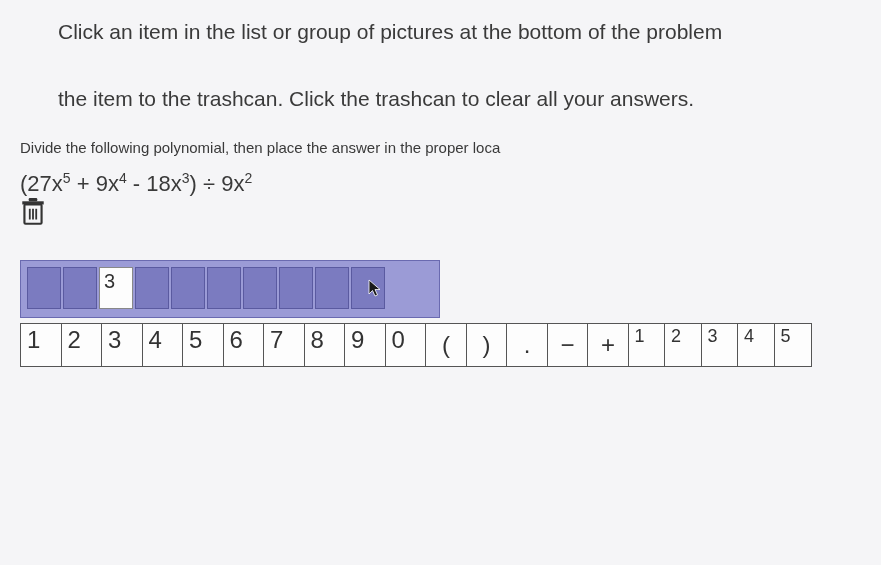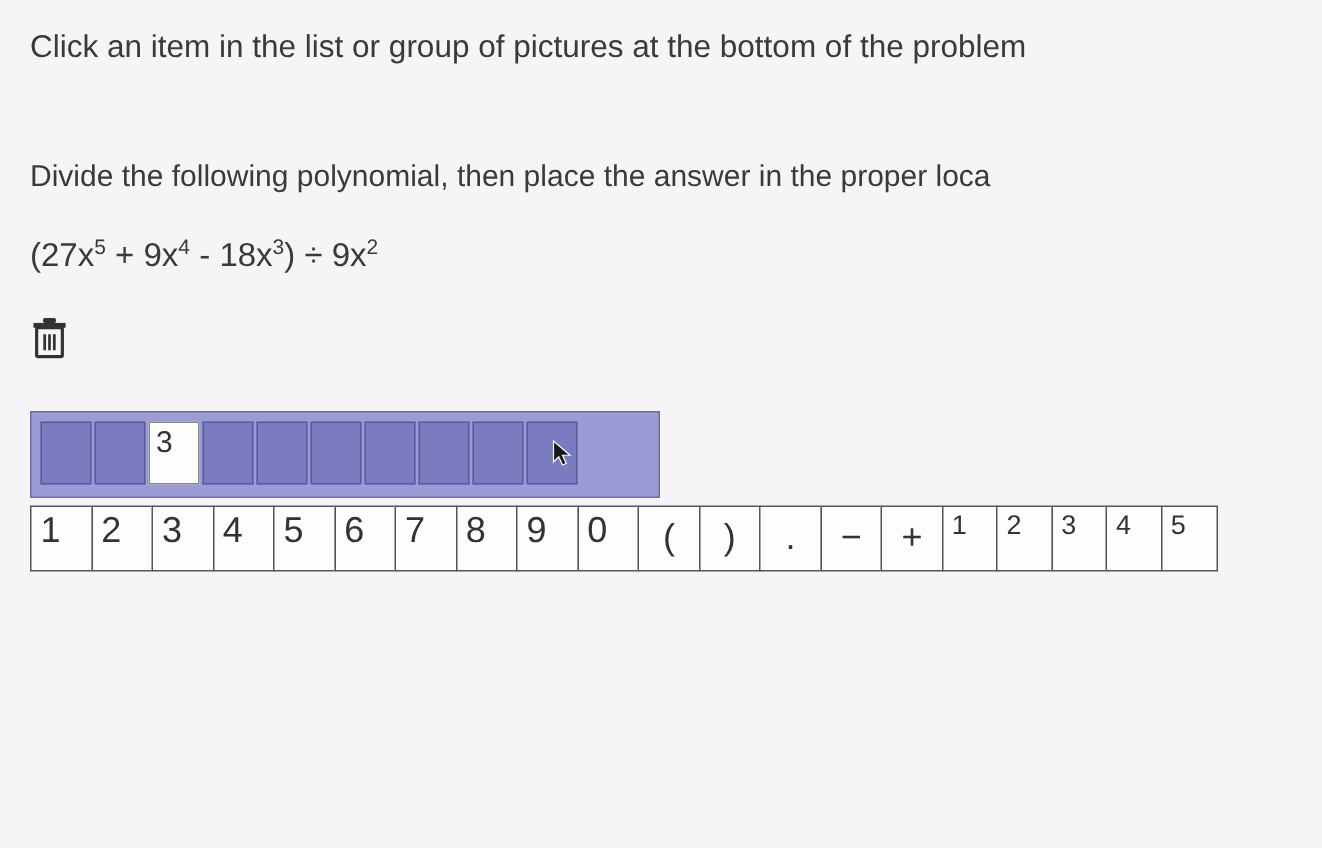--- a/index.html
+++ b/index.html
@@ -9,29 +9,30 @@
       width: 881px;
       height: 565px;
       overflow: hidden;
       padding: 15px 0 0 20px;
       color: #3a3a3a;
     }
     .instructions {
       font-size: 21px;
       line-height: 1.6;
       margin-bottom: 20px;
+      margin-left: 38px;
     }
     .question {
-      font-size: 20px;
+      font-size: 15px;
       line-height: 1.6;
-      margin-bottom: 22px;
+      margin-bottom: 10px;
     }
     .expression {
       font-size: 22px;
-      margin-bottom: 27px;
+      margin-bottom: 0;
       color: #3a3a3a;
     }
     .expression sup {
       font-size: 14px;
       vertical-align: super;
     }
     .trash-btn {
       background: none;
       border: none;
       cursor: pointer;
@@ -108,20 +109,21 @@
     }
   </style>
 </head>
 <body>
 
 
 
 <div class="instructions">
   <span>Click an item in the list or group of pictures at the bottom of the problem</span><br>
   <br>
+  <span>the item to the trashcan. Click the trashcan to clear all your answers.</span>
 </div>
 
 <div class="question">
   <span>Divide the following polynomial, then place the answer in the proper loca</span><br>
 </div>
 
 <div class="expression">
   <span>(27x</span><sup>5</sup><span> + 9x</span><sup>4</sup><span> - 18x</span><sup>3</sup><span>)  ÷  9x</span><sup>2</sup>
 </div>
 

